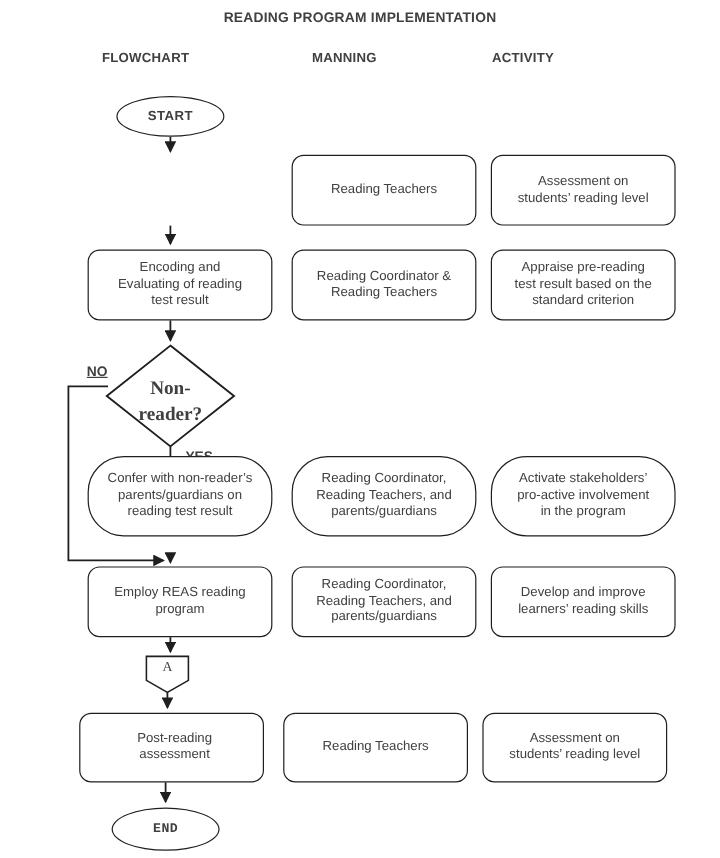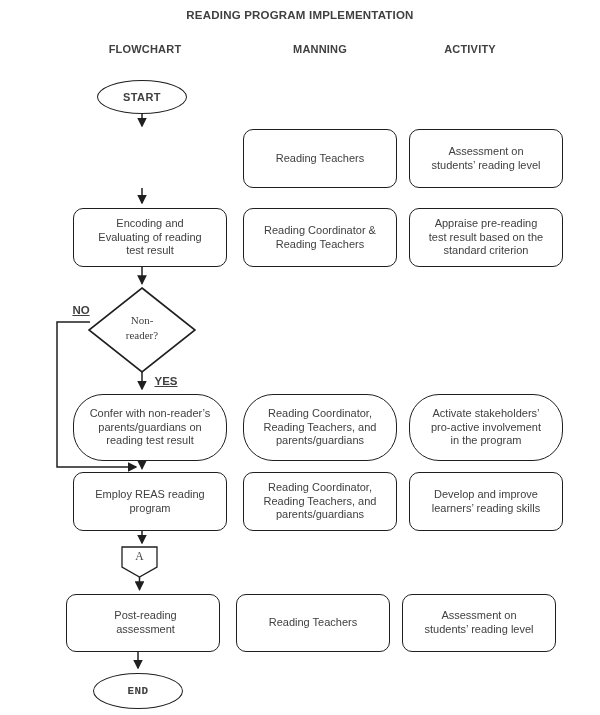--- a/index.html
+++ b/index.html
@@ -6,21 +6,21 @@
   #canvas{
     position:relative;width:600px;height:715px;background:#ffffff;overflow:hidden;
     font-family:"Liberation Sans",sans-serif;color:#404040;
   }
   #connector-layer{position:absolute;left:0;top:0;width:600px;height:715px;}
   .page-title{
     position:absolute;left:0;top:9px;width:600px;text-align:center;
     font-size:11.5px;font-weight:bold;letter-spacing:.2px;
   }
   .col-header{
-    position:absolute;top:43px;width:120px;text-align:center;
+    position:absolute;top:43px;width:120px;
     font-size:11px;font-weight:bold;letter-spacing:.2px;
   }
   .col-header.flowchart{left:85px;}
   .col-header.manning{left:260px;}
   .col-header.activity{left:410px;}
   .node{
     position:absolute;box-sizing:border-box;background:#ffffff;
     border:1.5px solid #1f1f1f;border-radius:10px;
     display:flex;align-items:center;justify-content:center;
     text-align:center;white-space:pre-line;
@@ -29,36 +29,37 @@
   .terminal{
     position:absolute;box-sizing:border-box;background:#ffffff;
     border:1.5px solid #1f1f1f;border-radius:50%;
     display:flex;align-items:center;justify-content:center;
     font-size:11px;font-weight:bold;letter-spacing:.4px;text-align:center;
   }
   
   .fc{left:73px;width:154px;}
   .row1{top:129px;height:59px;}
   .row2{top:208px;height:59px;}
-  .row3{top:394px;height:67px;border-radius:30px;}
+  .row3{top:380px;height:67px;border-radius:30px;}
   .row4{top:472px;height:59px;}
   .row5{top:594px;height:58px;}
   .fc.row5{left:66px;padding-left:10px;}
   
   .mn{left:243px;width:154px;}
   .mn.row5{left:236px;}
   
   .ac{left:409px;width:154px;}
   .ac.row5{left:402px;}
   #start-terminal{left:97px;top:80px;width:90px;height:34px;}
   #end-terminal{left:93px;top:673px;width:90px;height:36px;font-family:Liberation Mono, monospace;}
   .diamond-label{
     position:absolute;left:107px;top:313px;width:70px;text-align:center;
-    font-family:"Liberation Serif",serif;font-size:11px;line-height:1.35;
+    font-family:"Liberation Serif",serif;font-size:16px;line-height:1.35;
     white-space:pre-line;
+    font-weight:bold;
   }
   .branch-label{
     position:absolute;font-size:11.5px;font-weight:bold;
     text-decoration:underline;text-align:center;
   }
   #no-label{left:68px;top:304px;width:26px;}
   #yes-label{left:150px;top:375px;width:32px;}
   .connector-a-label{
     position:absolute;left:122px;top:550px;width:35px;text-align:center;
     font-family:"Liberation Serif",serif;font-size:11.5px;

